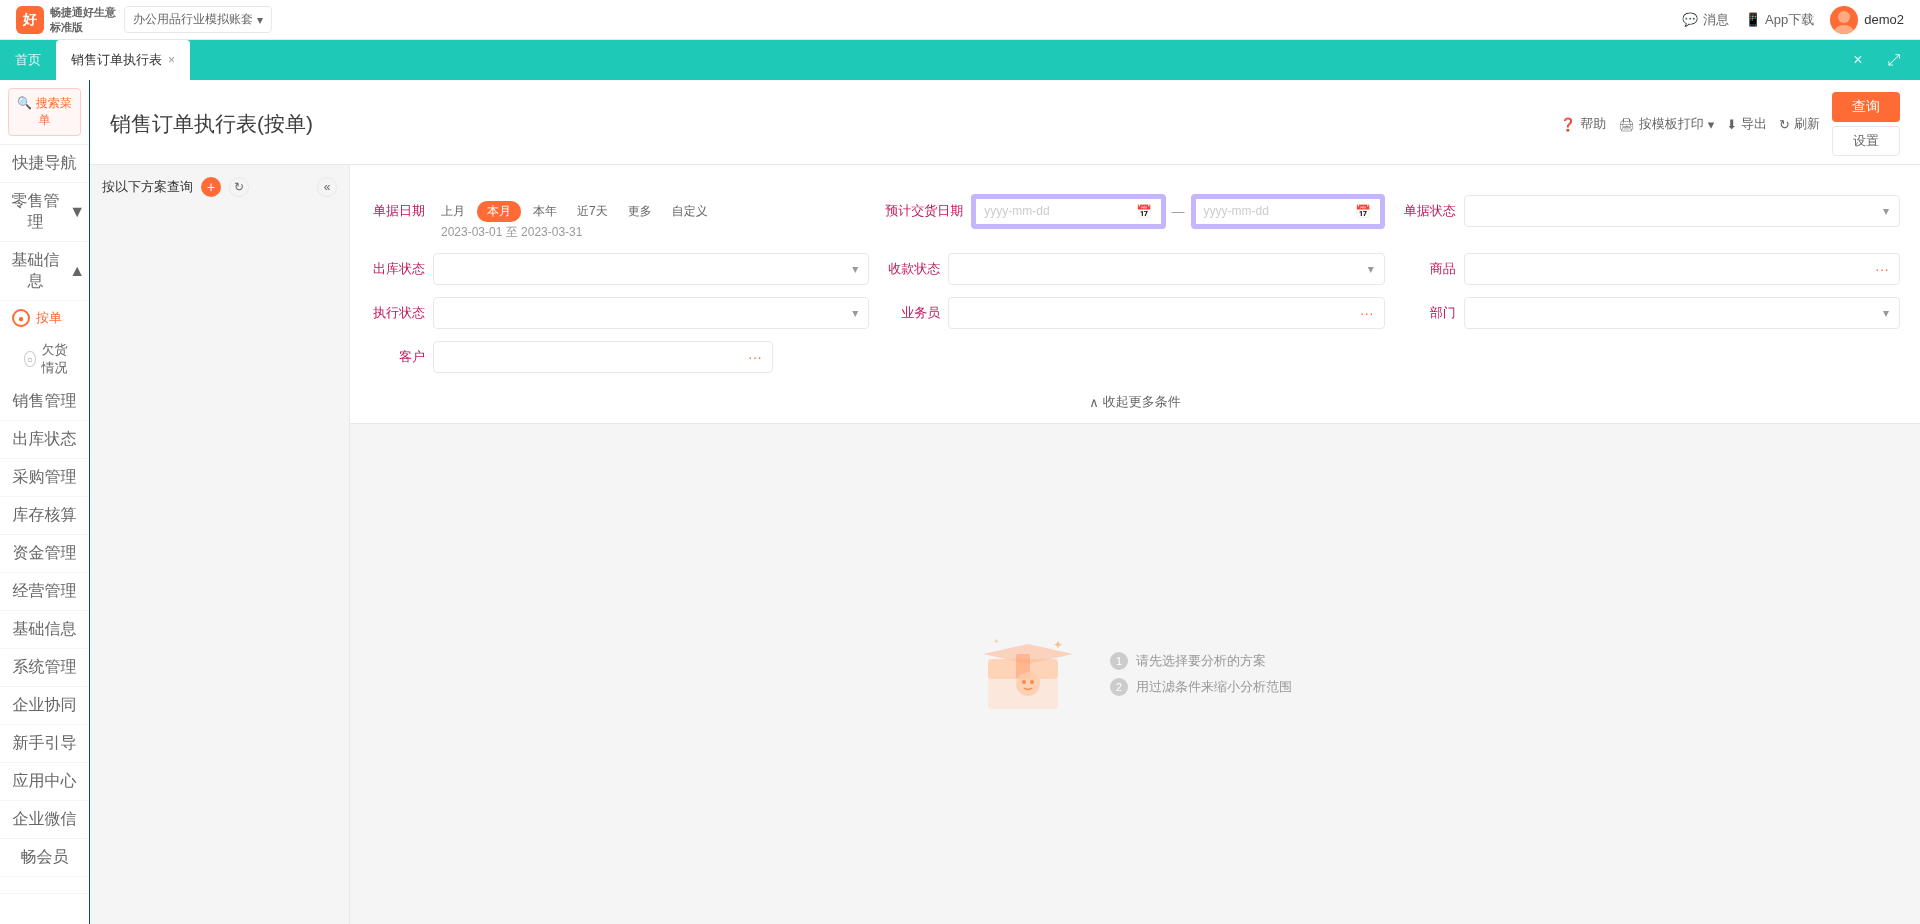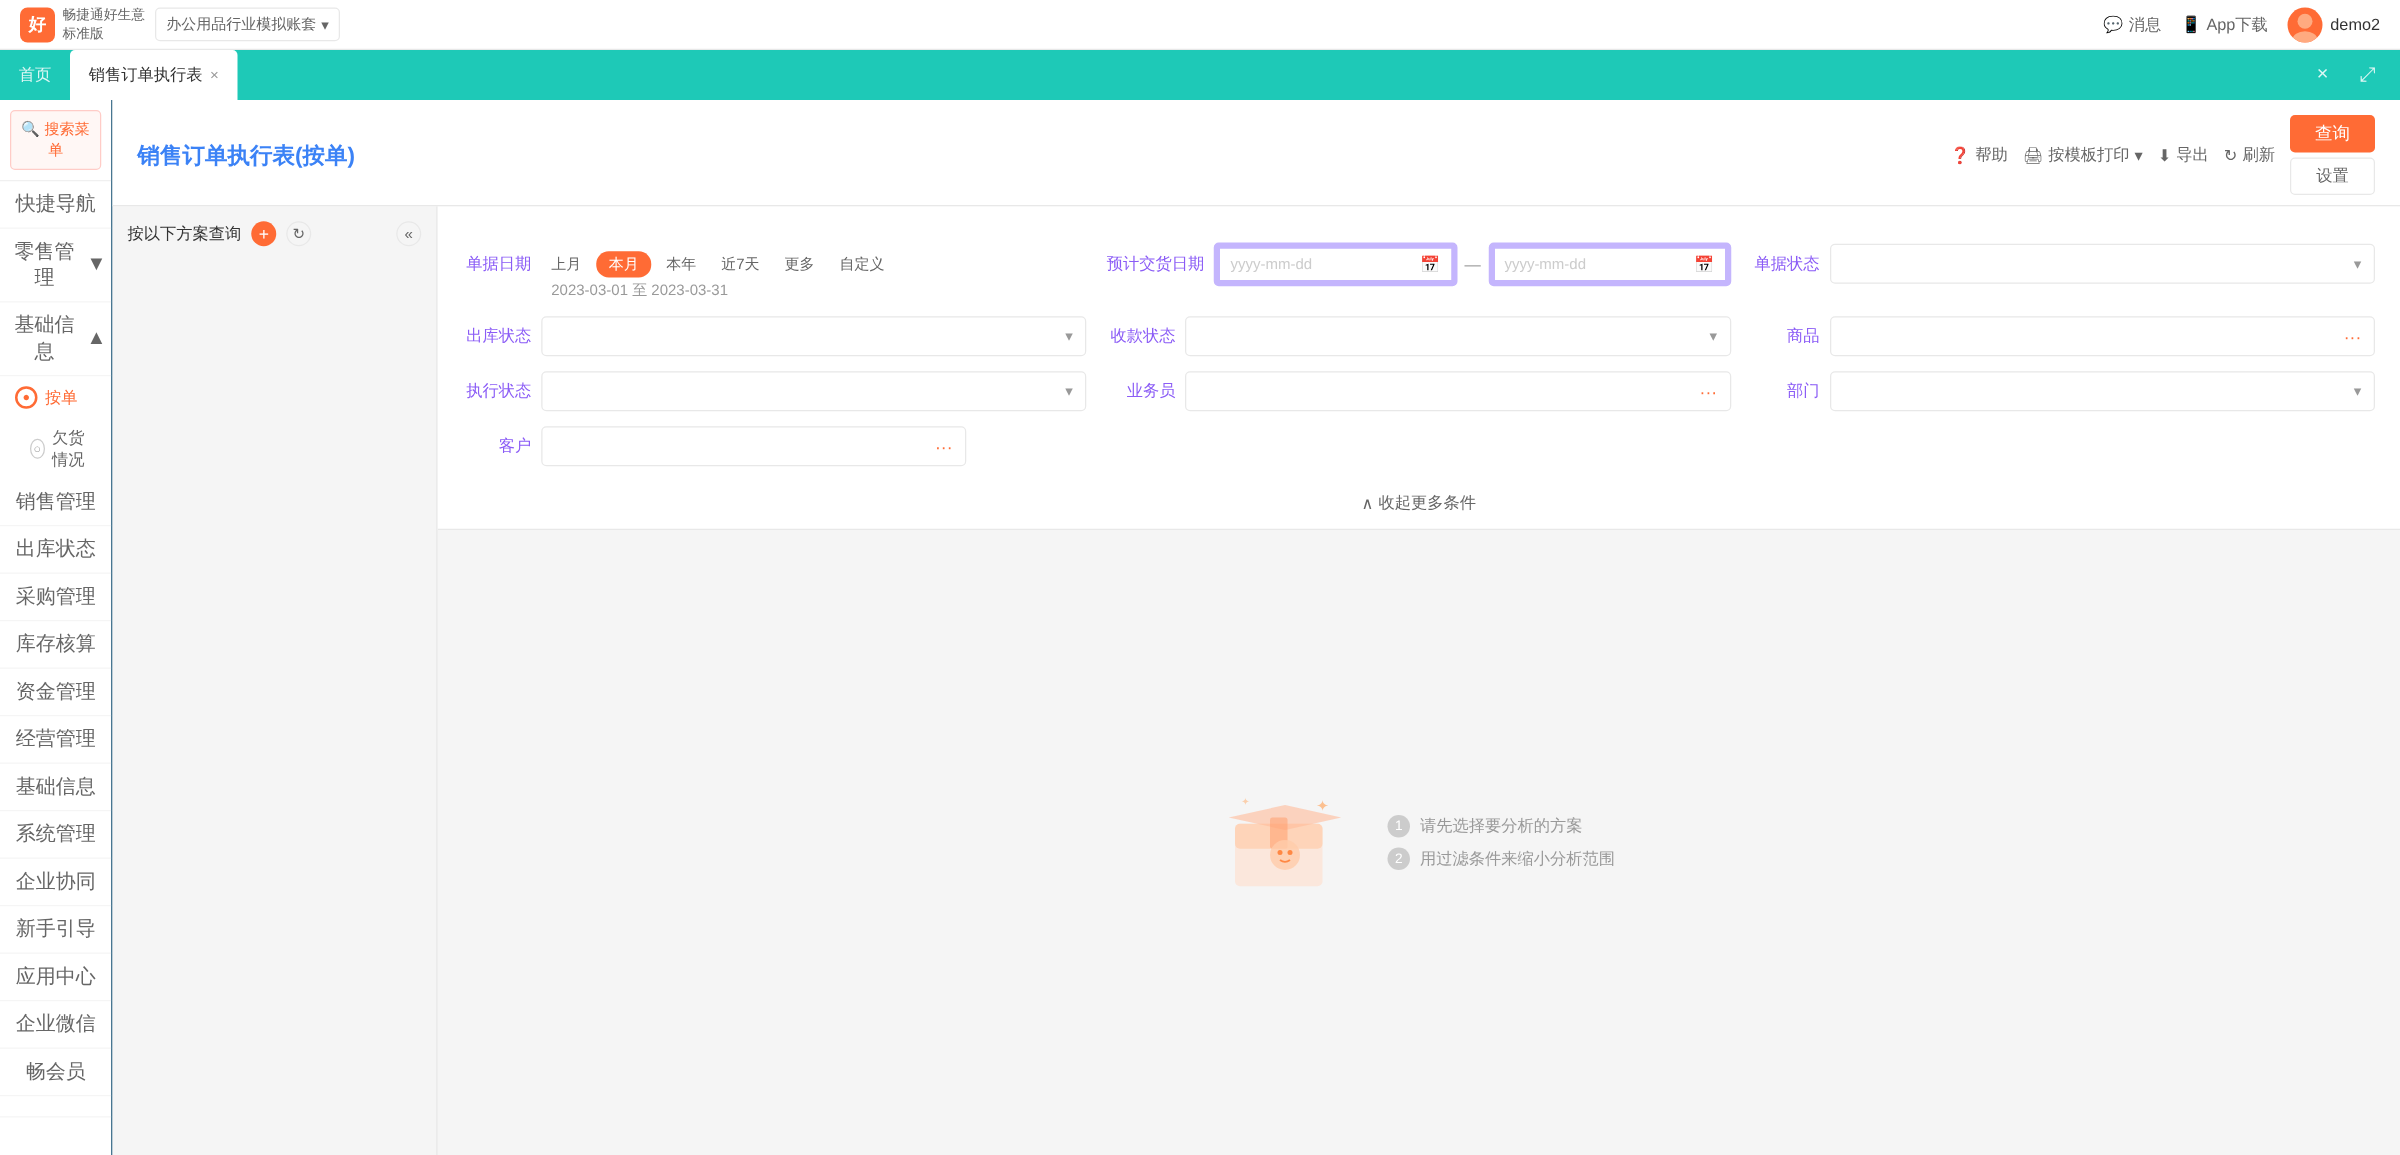--- a/index.html
+++ b/index.html
@@ -12,21 +12,21 @@
       border-bottom: 1px solid #e8e8e8;
       display: flex;
       align-items: center;
       justify-content: space-between;
       padding: 0 16px;
       flex-shrink: 0;
     }
     .top-bar-left { display: flex; align-items: center; gap: 8px; }
     .logo-area { display: flex; align-items: center; gap: 6px; cursor: pointer; }
     .logo-icon { width: 28px; height: 28px; background: #ff6b35; border-radius: 6px; display: flex; align-items: center; justify-content: center; color: #fff; font-size: 14px; font-weight: bold; }
-    .logo-text { font-size: 11px; color: #666; line-height: 1.3; }
+    .logo-text { font-size: 11px; color: #666; line-height: 1.3; font-weight: bold; }
     .dropdown-selector { display: flex; align-items: center; gap: 4px; padding: 4px 8px; border: 1px solid #e8e8e8; border-radius: 4px; cursor: pointer; color: #666; font-size: 12px; }
     .top-bar-right { display: flex; align-items: center; gap: 16px; }
     .top-bar-action { display: flex; align-items: center; gap: 4px; color: #666; font-size: 13px; cursor: pointer; }
     .user-avatar { width: 28px; height: 28px; border-radius: 50%; background: #ff6b35; display: flex; align-items: center; justify-content: center; overflow: hidden; }
 
     
     .tab-bar {
       height: 40px;
       background: #1ec9b7;
       display: flex;
@@ -99,21 +99,21 @@
     
     .page-header {
       background: #fff;
       padding: 12px 20px 8px;
       border-bottom: 1px solid #e8e8e8;
       display: flex;
       align-items: center;
       justify-content: space-between;
       flex-shrink: 0;
     }
-    .page-title { font-size: 18px; font-weight: 700; color: #3b82f6; }
+    .page-title { font-size: 21px; font-weight: 400; color: #404040; }
     .page-actions { display: flex; align-items: center; gap: 12px; }
     .page-action-btn { display: flex; align-items: center; gap: 4px; color: #666; font-size: 13px; cursor: pointer; }
     .query-btn {
       background: #ff6b35;
       color: #fff;
       border: none;
       border-radius: 4px;
       padding: 6px 20px;
       font-size: 14px;
       cursor: pointer;
@@ -166,21 +166,21 @@
       gap: 12px 16px;
       margin-bottom: 12px;
     }
     .filter-group {
       display: flex;
       align-items: center;
       gap: 8px;
     }
     .filter-group-label {
       white-space: nowrap;
-      color: #8b5cf6;
+      color: #be185d;
       font-size: 13px;
       min-width: 55px;
       text-align: right;
     }
     .filter-input {
       flex: 1;
       border: 1px solid #e8e8e8;
       border-radius: 4px;
       padding: 5px 10px;
       font-size: 13px;

